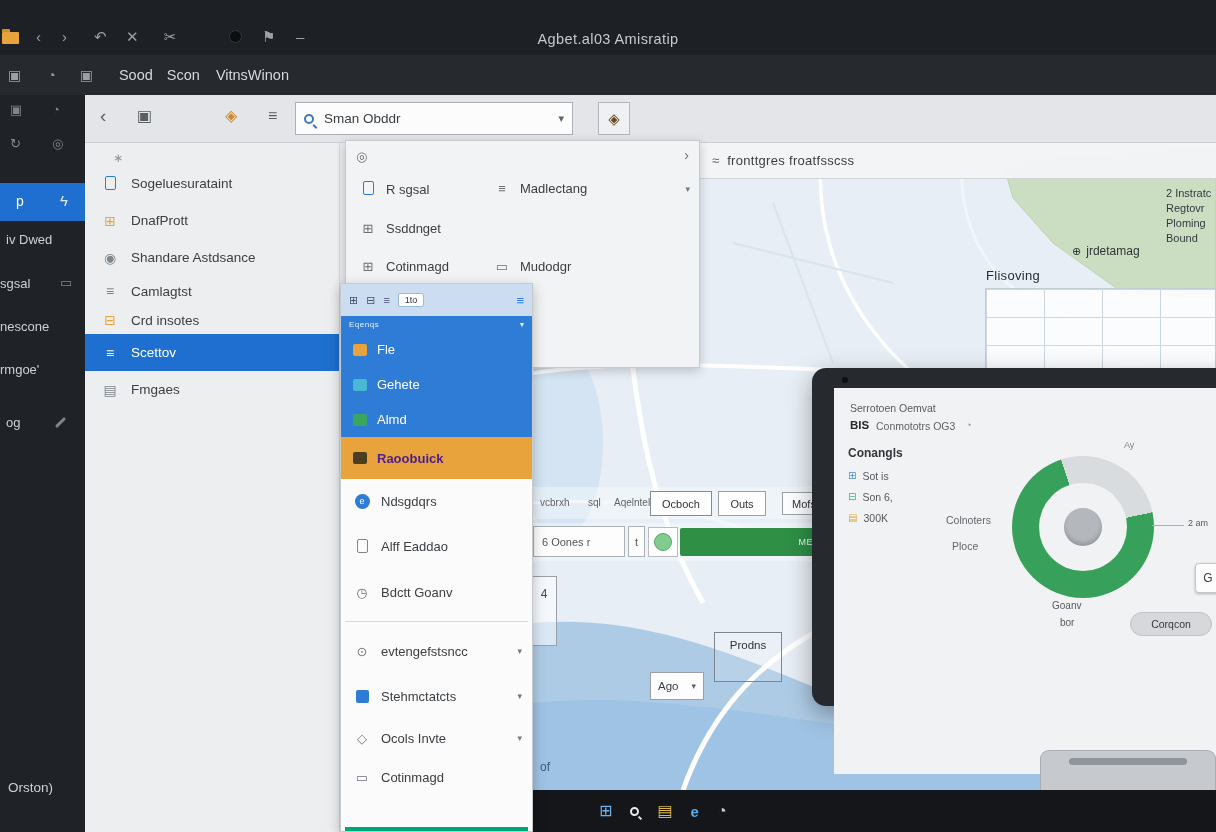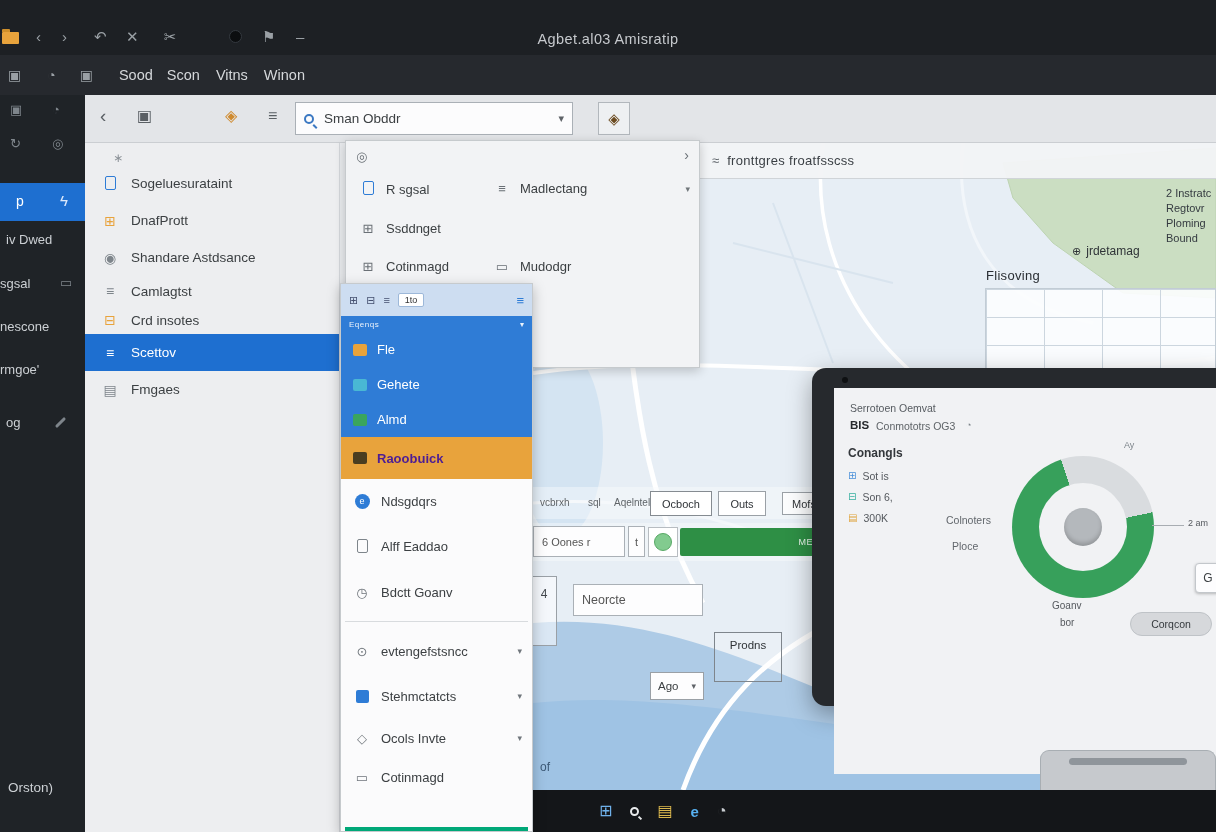--- a/index.html
+++ b/index.html
@@ -147,21 +147,21 @@
     <div id="win-title">Agbet.al03 Amisratip</div>
   </div>
 
   <div id="menubar">
     <span class="mglyph" style="margin-left:8px">▣</span>
     <span class="mglyph" style="margin-left:26px">◔</span>
     <span class="mglyph" style="margin-left:24px">▣</span>
     <span class="mitem" style="margin-left:26px">Sood</span>
     <span class="mitem" style="margin-left:14px">Scon</span>
     <span class="mitem" style="margin-left:16px">Vitns</span>
-    <span class="mitem" style="margin-left:16px">Winon</span>
+    <span class="mitem" style="">Winon</span>
   </div>
 
   <div id="sidebar">
     <span class="sglyph" style="left:10px;top:8px">▣</span>
     <span class="sglyph" style="left:52px;top:8px">◔</span>
     <span class="sglyph" style="left:10px;top:42px">↻</span>
     <span class="sglyph" style="left:52px;top:42px">◎</span>
     <div id="sb-active">
       <span class="lbl">p</span>
       <span class="ico">ϟ</span>
@@ -268,21 +268,20 @@
   <div class="ftab" style="left:782px;top:492px;width:44px;height:23px;background:rgba(255,255,255,.8)">Mofs</div>
 
   <div class="ffield" style="left:533px;top:526px;width:92px;height:31px">6 Oones r</div>
   <div class="ffield" style="left:628px;top:526px;width:17px;height:31px;justify-content:center;padding:0">t</div>
   <div id="ftoggle-circle">
       <i></i>
     </div>
   <div id="ftoggle-bar">
     <span>ME</span>
   </div>
-  <div class="ffield" style="left:573px;top:584px;width:130px;height:32px;font-size:12.5px">Neorcte</div>
   <div class="fbox" style="left:714px;top:632px;width:68px;height:50px">Prodns</div>
   <div id="fselect">
     <span>Ago</span>
     <span class="chev">▾</span>
   </div>
   <div id="fmarker">4</div>
 
   <div id="tablet">
     <span class="cam"></span>
     <div id="tscreen">

